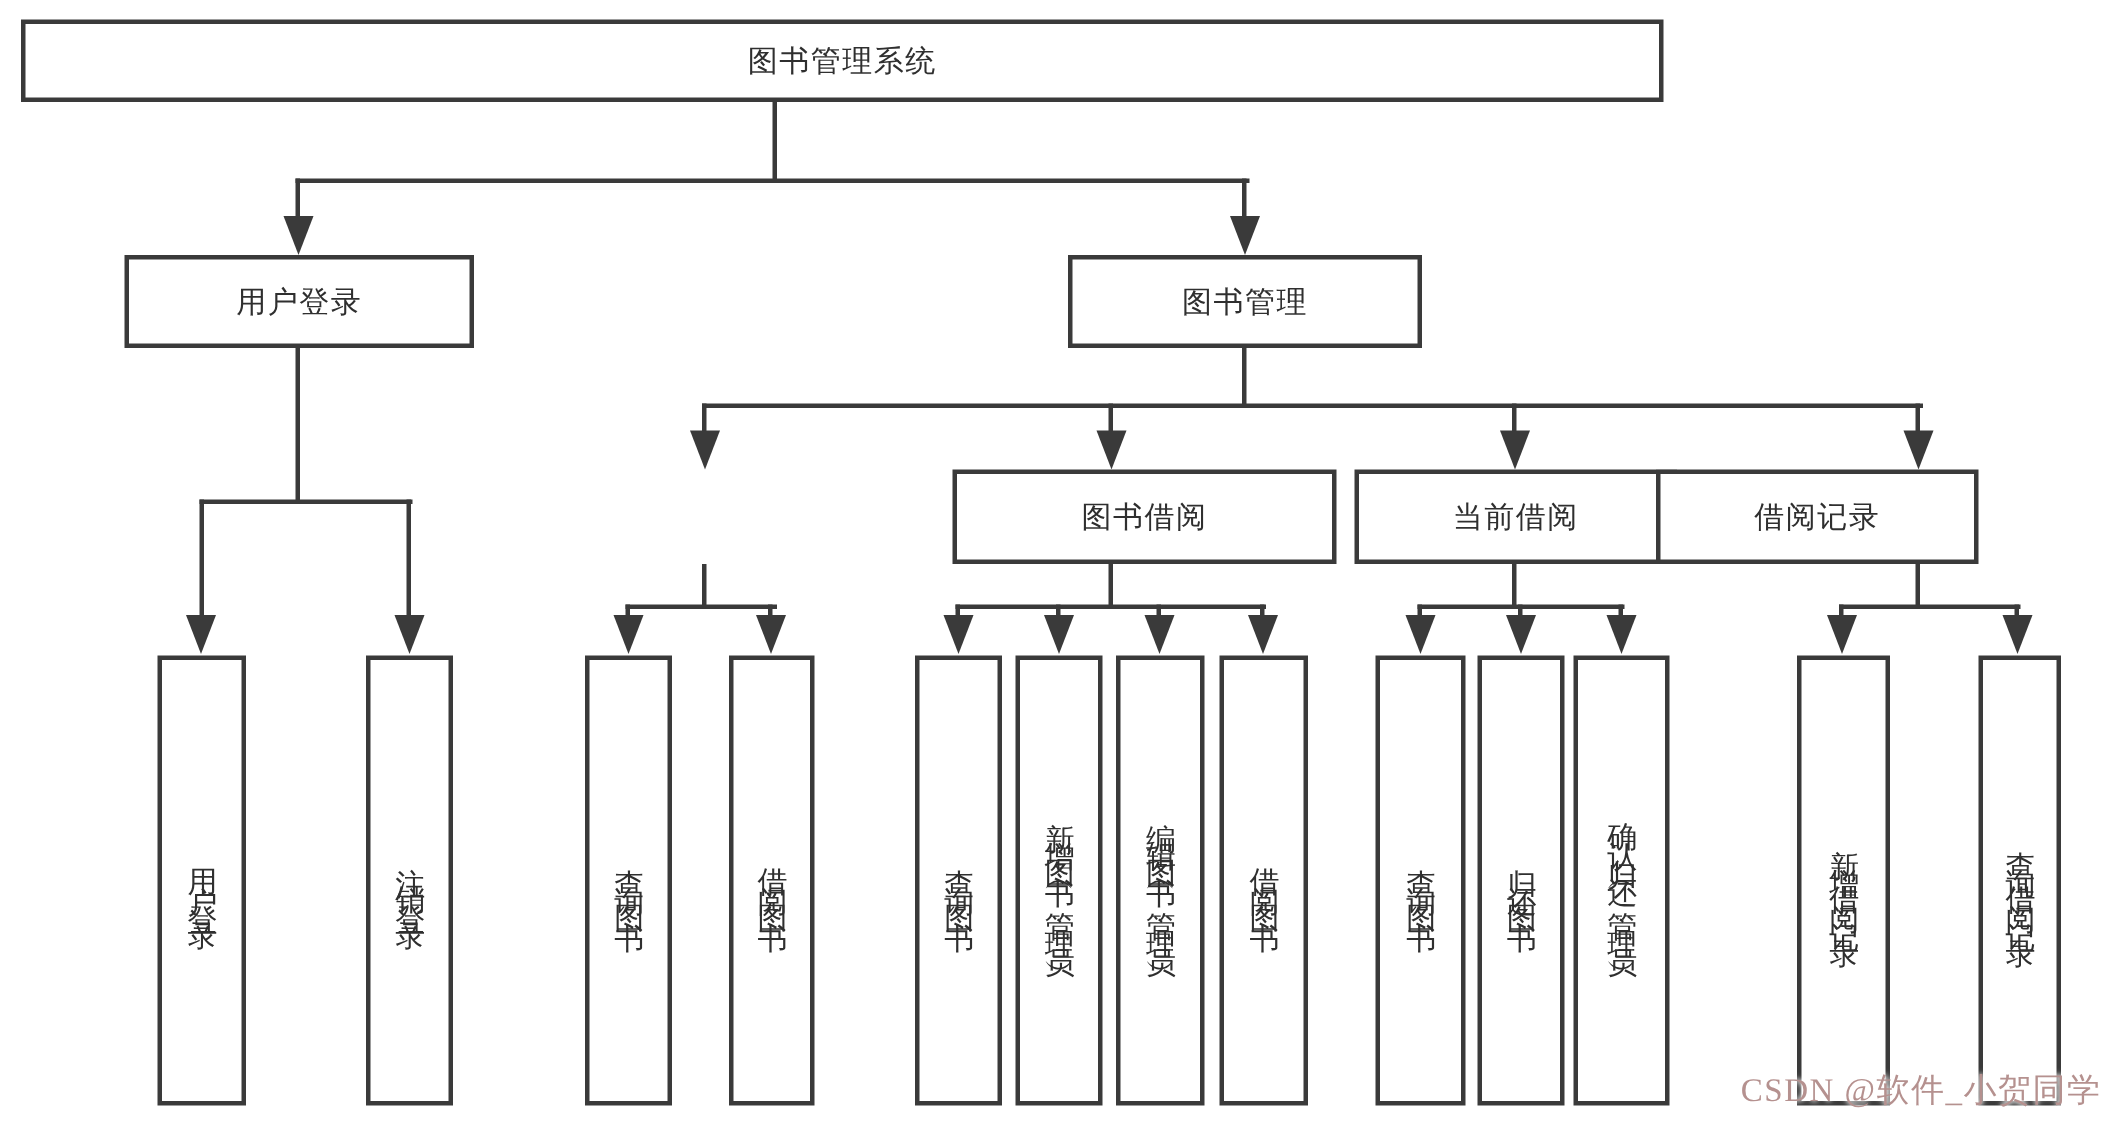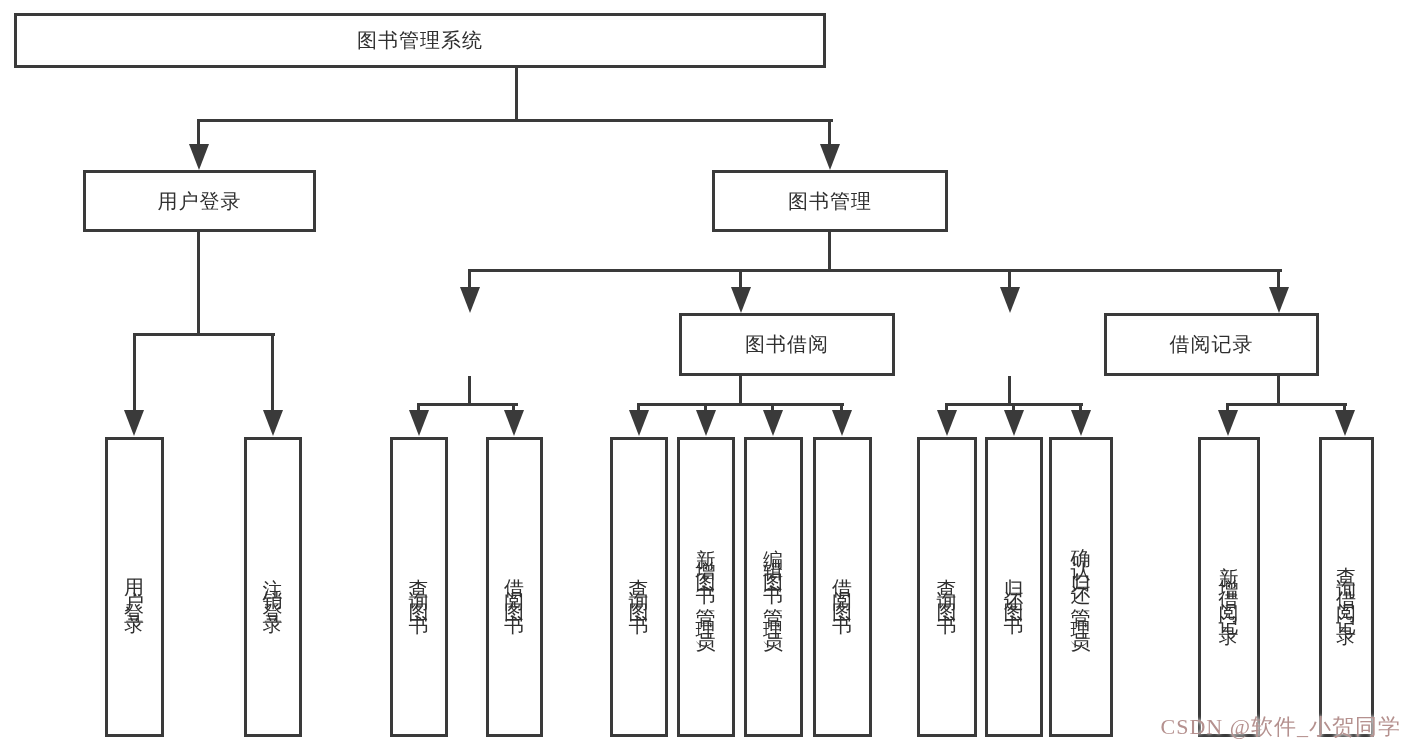--- a/index.html
+++ b/index.html
@@ -74,21 +74,21 @@
     text-shadow: 0 0 3px #ffffff, 0 0 5px #ffffff;
     white-space: nowrap;
     font-family: Liberation Serif, serif;
   }
 </style>
 </head>
 <body>
 
 <div id="canvas">
 
-  <div class="box" style="left:14px; top:13px; width:812px; height:55px;">
+  <div class="box" style="left:14px; top:13px; width:1095px; height:55px;">
     <span>图书管理系统</span>
   </div>
 
   <div class="vline" style="left:515px; top:68px; height:54px;"></div>
   <div class="hline" style="left:197px; top:119px; width:636px;"></div>
   <div class="vline" style="left:197px; top:119px; height:28px;"></div>
   <div class="vline" style="left:828px; top:119px; height:28px;"></div>
   <div class="arrow" style="left:189px; top:144px;"></div>
   <div class="arrow" style="left:820px; top:144px;"></div>
 
@@ -110,22 +110,25 @@
   <div class="hline" style="left:468px; top:269px; width:814px;"></div>
   <div class="vline" style="left:468px; top:269px; height:20px;"></div>
   <div class="vline" style="left:739px; top:269px; height:20px;"></div>
   <div class="vline" style="left:1008px; top:269px; height:20px;"></div>
   <div class="vline" style="left:1277px; top:269px; height:20px;"></div>
   <div class="arrow" style="left:460px; top:287px;"></div>
   <div class="arrow" style="left:731px; top:287px;"></div>
   <div class="arrow" style="left:1000px; top:287px;"></div>
   <div class="arrow" style="left:1269px; top:287px;"></div>
 
-  <div class="box" style="left:635px; top:313px; width:216px; height:63px;margin-left:44px;">
+  <div class="box" style="left:635px; top:313px; width:256px; height:63px;">
     <span>图书借阅</span>
+  </div>
+  <div class="box" style="left:903px; top:313px; width:215px; height:63px;">
+    <span>当前借阅</span>
   </div>
   <div class="box" style="left:1104px; top:313px; width:215px; height:63px;">
     <span>借阅记录</span>
   </div>
 
   <div class="vline" style="left:468px; top:376px; height:29px;"></div>
   <div class="hline" style="left:417px; top:403px; width:101px;"></div>
   <div class="vline" style="left:417px; top:403px; height:9px;"></div>
   <div class="vline" style="left:512px; top:403px; height:9px;"></div>
   <div class="arrow" style="left:409px; top:410px;"></div>

